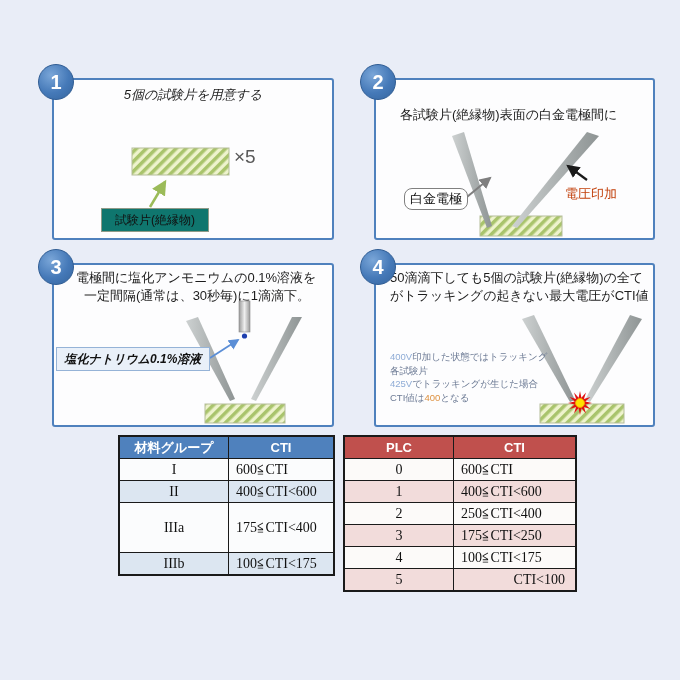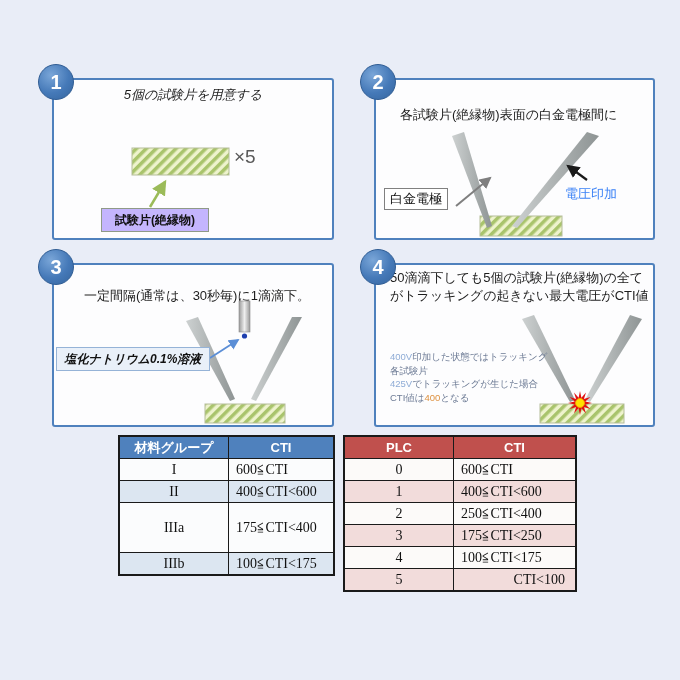--- a/index.html
+++ b/index.html
@@ -10,26 +10,26 @@
   .badge{position:absolute;width:34px;height:34px;border-radius:50%;z-index:5;
          background:radial-gradient(circle at 35% 30%, #7aa6d8 0%, #4579b8 55%, #35659e 100%);
          border:1px solid #2f5c93;color:#fff;font-size:20px;font-weight:bold;
          display:flex;align-items:center;justify-content:center;}
   .ptitle{position:absolute;font-size:13px;color:#1c1c1c;line-height:18px;white-space:nowrap;}
   .center{width:100%;text-align:center;font-style:italic;}
   .psvg{position:absolute;left:0;top:0;}
 
   .callout{position:absolute;font-size:12px;color:#111;display:flex;align-items:center;
            justify-content:center;white-space:nowrap;}
-  .callout.green{background:#c4b5fd;border:1px solid #8f9a88;font-weight:bold;}
+  .callout.green{background:#0f766e;border:1px solid #8f9a88;font-weight:normal;}
   .callout.white{background:#ffffff;border:1px solid #808080;font-size:13px;}
   .callout.blue{background:#e9f0f9;border:1px solid #95b3d7;font-weight:bold;}
 
   .times{position:absolute;font-size:19px;color:#595959;}
-  .plainlabel{position:absolute;font-size:13px;color:#3b82f6;white-space:nowrap;}
+  .plainlabel{position:absolute;font-size:13px;color:#c2410c;white-space:nowrap;}
 
   .note{position:absolute;font-size:9.5px;line-height:13.5px;color:#6d7b95;white-space:nowrap;}
   .note .volt{color:#8facd6;}
   .note .orange{color:#dd9140;}
 
   table.tbl{position:absolute;border-collapse:collapse;table-layout:fixed;
             font-family:"Liberation Serif",serif;}
   .tbl td,.tbl th{border:1px solid #1a1a1a;padding:0;overflow:hidden;}
   .tbl{border:2px solid #1a1a1a;padding-left:45px;}
   .tbl th{font-family:"Liberation Sans",sans-serif;font-size:13px;font-weight:bold;color:#fff;height:21px;}
@@ -92,26 +92,27 @@
 
   <div class="panel" style="left:374px;top:78px;width:277px;height:158px;">
     <div class="ptitle" style="left:24px;top:6px;margin-top:20px;">各試験片(絶縁物)表面の白金電極間に</div>
     <svg class="psvg" width="277" height="158" viewBox="0 0 277 158">
       <rect x="104" y="136" width="82" height="20" fill="url(#hatch)" stroke="#b5bd9a"></rect>
       <polygon points="76,56 88,52 116,146 111,148" fill="url(#eg)"></polygon>
       <polygon points="223,56 211,52 136,146 141,148" fill="url(#eg)"></polygon>
       <line x1="80" y1="126" x2="114" y2="98" stroke="#7f7f7f" stroke-width="2" marker-end="url(#ah-gray)"></line>
       <line x1="211" y1="100" x2="192" y2="86" stroke="#1a1a1a" stroke-width="2.2" marker-end="url(#ah-black)"></line>
     </svg>
-    <div class="callout white" style="left:8px;top:108px;width:62px;height:20px;">白金電極</div>
+    <div class="callout white" style="left:28px;top:108px;width:62px;height:20px;border-radius:8px;">白金電極</div>
     <div class="plainlabel" style="left:189px;top:105px;">電圧印加</div>
   </div>
   <div class="badge" style="left:360px;top:64px;">2</div>
 
   <div class="panel" style="left:52px;top:263px;width:278px;height:160px;">
+    <div class="ptitle" style="left:22px;top:4px;">電極間に塩化アンモニウムの0.1%溶液を</div>
     <div class="ptitle" style="left:30px;top:22px;">一定間隔(通常は、30秒毎)に1滴滴下。</div>
     <svg class="psvg" width="278" height="160" viewBox="0 0 278 160">
       <rect x="151" y="139" width="80" height="19" fill="url(#hatch)" stroke="#b5bd9a"></rect>
       <polygon points="132,56 144,52 181,134 176,136" fill="url(#eg)"></polygon>
       <polygon points="248,52 238,52 197,134 202,136" fill="url(#eg)"></polygon>
       <rect x="185" y="36" width="11" height="31" fill="url(#tube)" stroke="#8a8a8a" stroke-width="0.6"></rect>
       <circle cx="190.5" cy="71" r="2.6" fill="#1f3fae"></circle>
       <line x1="156" y1="93" x2="184" y2="75" stroke="#5b8ed6" stroke-width="1.8" marker-end="url(#ah-blue)"></line>
     </svg>
     <div class="callout blue" style="left:2px;top:82px;width:152px;height:22px;font-style:italic;">塩化ナトリウム0.1%溶液</div>

